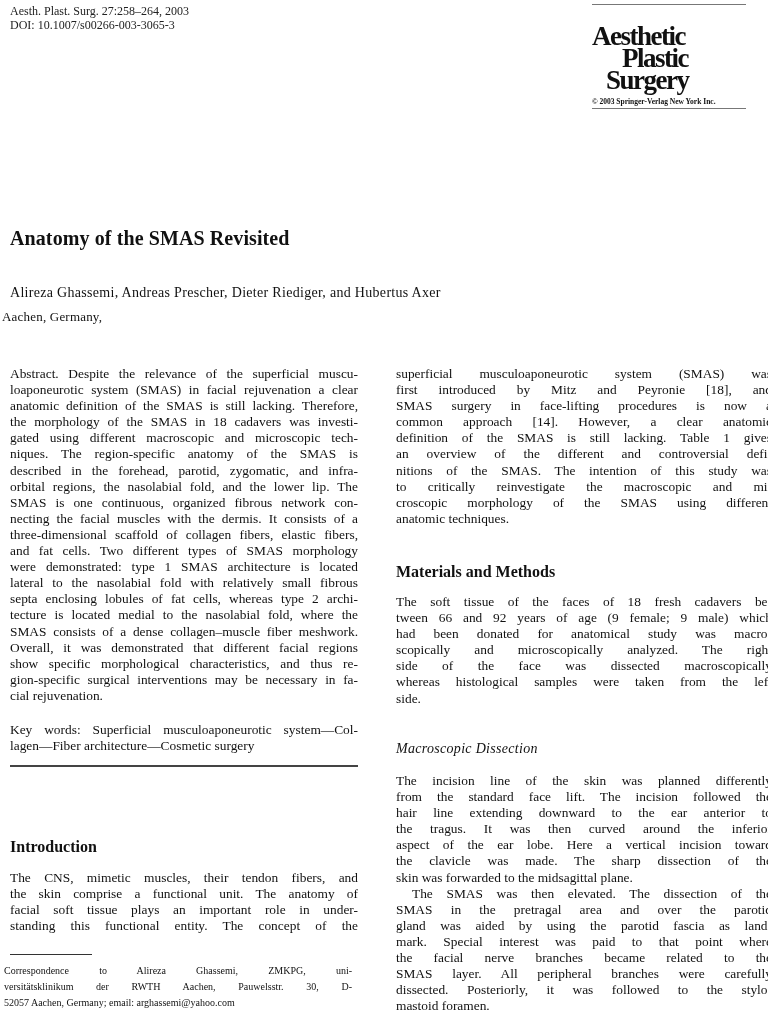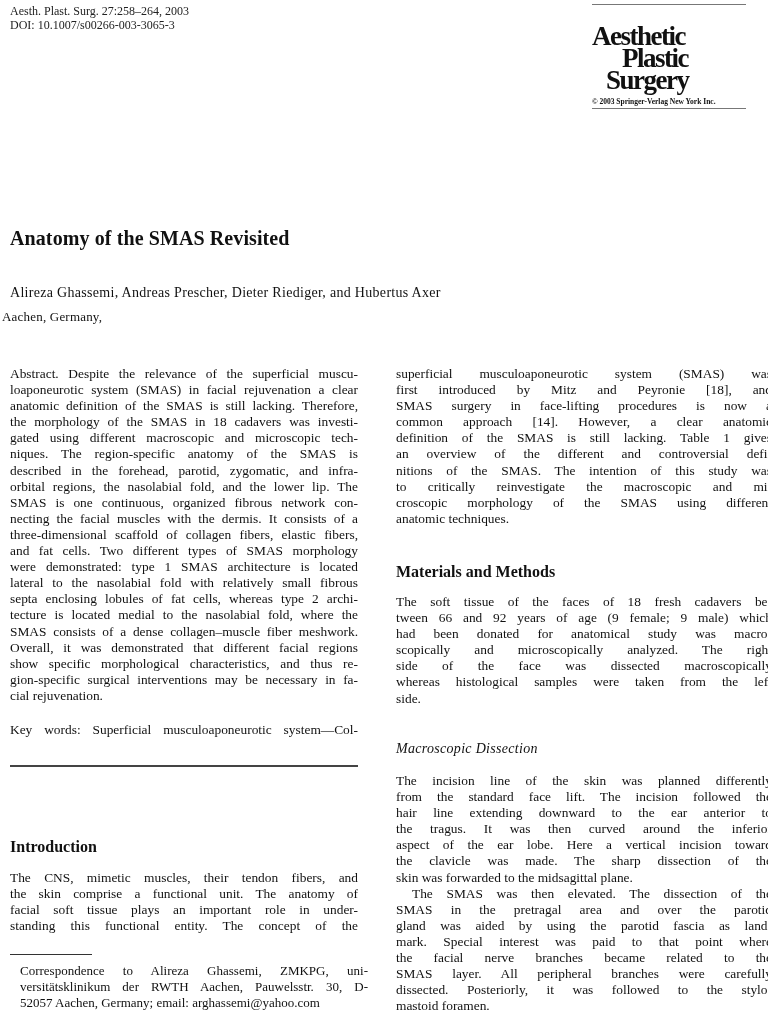--- a/index.html
+++ b/index.html
@@ -24,21 +24,21 @@
   .col-right { left: 396px; width: 376px; }
   .ln { display: block; white-space: nowrap; text-align: justify; text-align-last: justify; height: 16.1px; }
   .ln.last { text-align-last: left; }
   .ln.indent { padding-left: 16px; }
   .bold { font-weight: 400; }
   .italic { }
   .hrule { position: absolute; height: 2px; background: #444; }
   .section-head { position: absolute; font-size: 16px; font-weight: 700; }
   .sub-head { position: absolute; font-size: 14px; font-style: italic; letter-spacing: 0.3px; }
   .footnote-rule { position: absolute; left: 10px; top: 954px; width: 82px; height: 1px; background: #333; }
-  .footnote { position: absolute; left: 20px; top: 963px; width: 348px; font-size: 13px; line-height: 16.3px; }
+  .footnote { position: absolute; left: 4px; top: 963px; width: 348px; font-size: 10px; line-height: 16.3px; }
 </style>
 </head>
 <body>
 
 <div class="abs header-meta">
   <div>Aesth. Plast. Surg. 27:258–264, 2003</div>
   <div>DOI: 10.1007/s00266-003-3065-3</div>
 </div>
 
 <div class="abs journal-logo">
@@ -73,20 +73,21 @@
   <span class="ln">tecture is located medial to the nasolabial fold, where the</span>
   <span class="ln">SMAS consists of a dense collagen–muscle fiber meshwork.</span>
   <span class="ln">Overall, it was demonstrated that different facial regions</span>
   <span class="ln">show specific morphological characteristics, and thus re-</span>
   <span class="ln">gion-specific surgical interventions may be necessary in fa-</span>
   <span class="ln last">cial rejuvenation.</span>
 </div>
 
 <div class="col col-left" style="top:722px;">
   <span class="ln"><span class="bold">Key words:</span><span> Superficial musculoaponeurotic system—Col-</span></span>
+  <span class="ln last">lagen—Fiber architecture—Cosmetic surgery</span>
 </div>
 <div class="hrule" style="left:10px; top:765px; width:348px;"></div>
 
 <div class="section-head" style="left:10px; top:838px;">Introduction</div>
 <div class="col col-left" style="top:870px;">
   <span class="ln">The CNS, mimetic muscles, their tendon fibers, and</span>
   <span class="ln">the skin comprise a functional unit. The anatomy of</span>
   <span class="ln">facial soft tissue plays an important role in under-</span>
   <span class="ln">standing this functional entity. The concept of the</span>
 </div>

